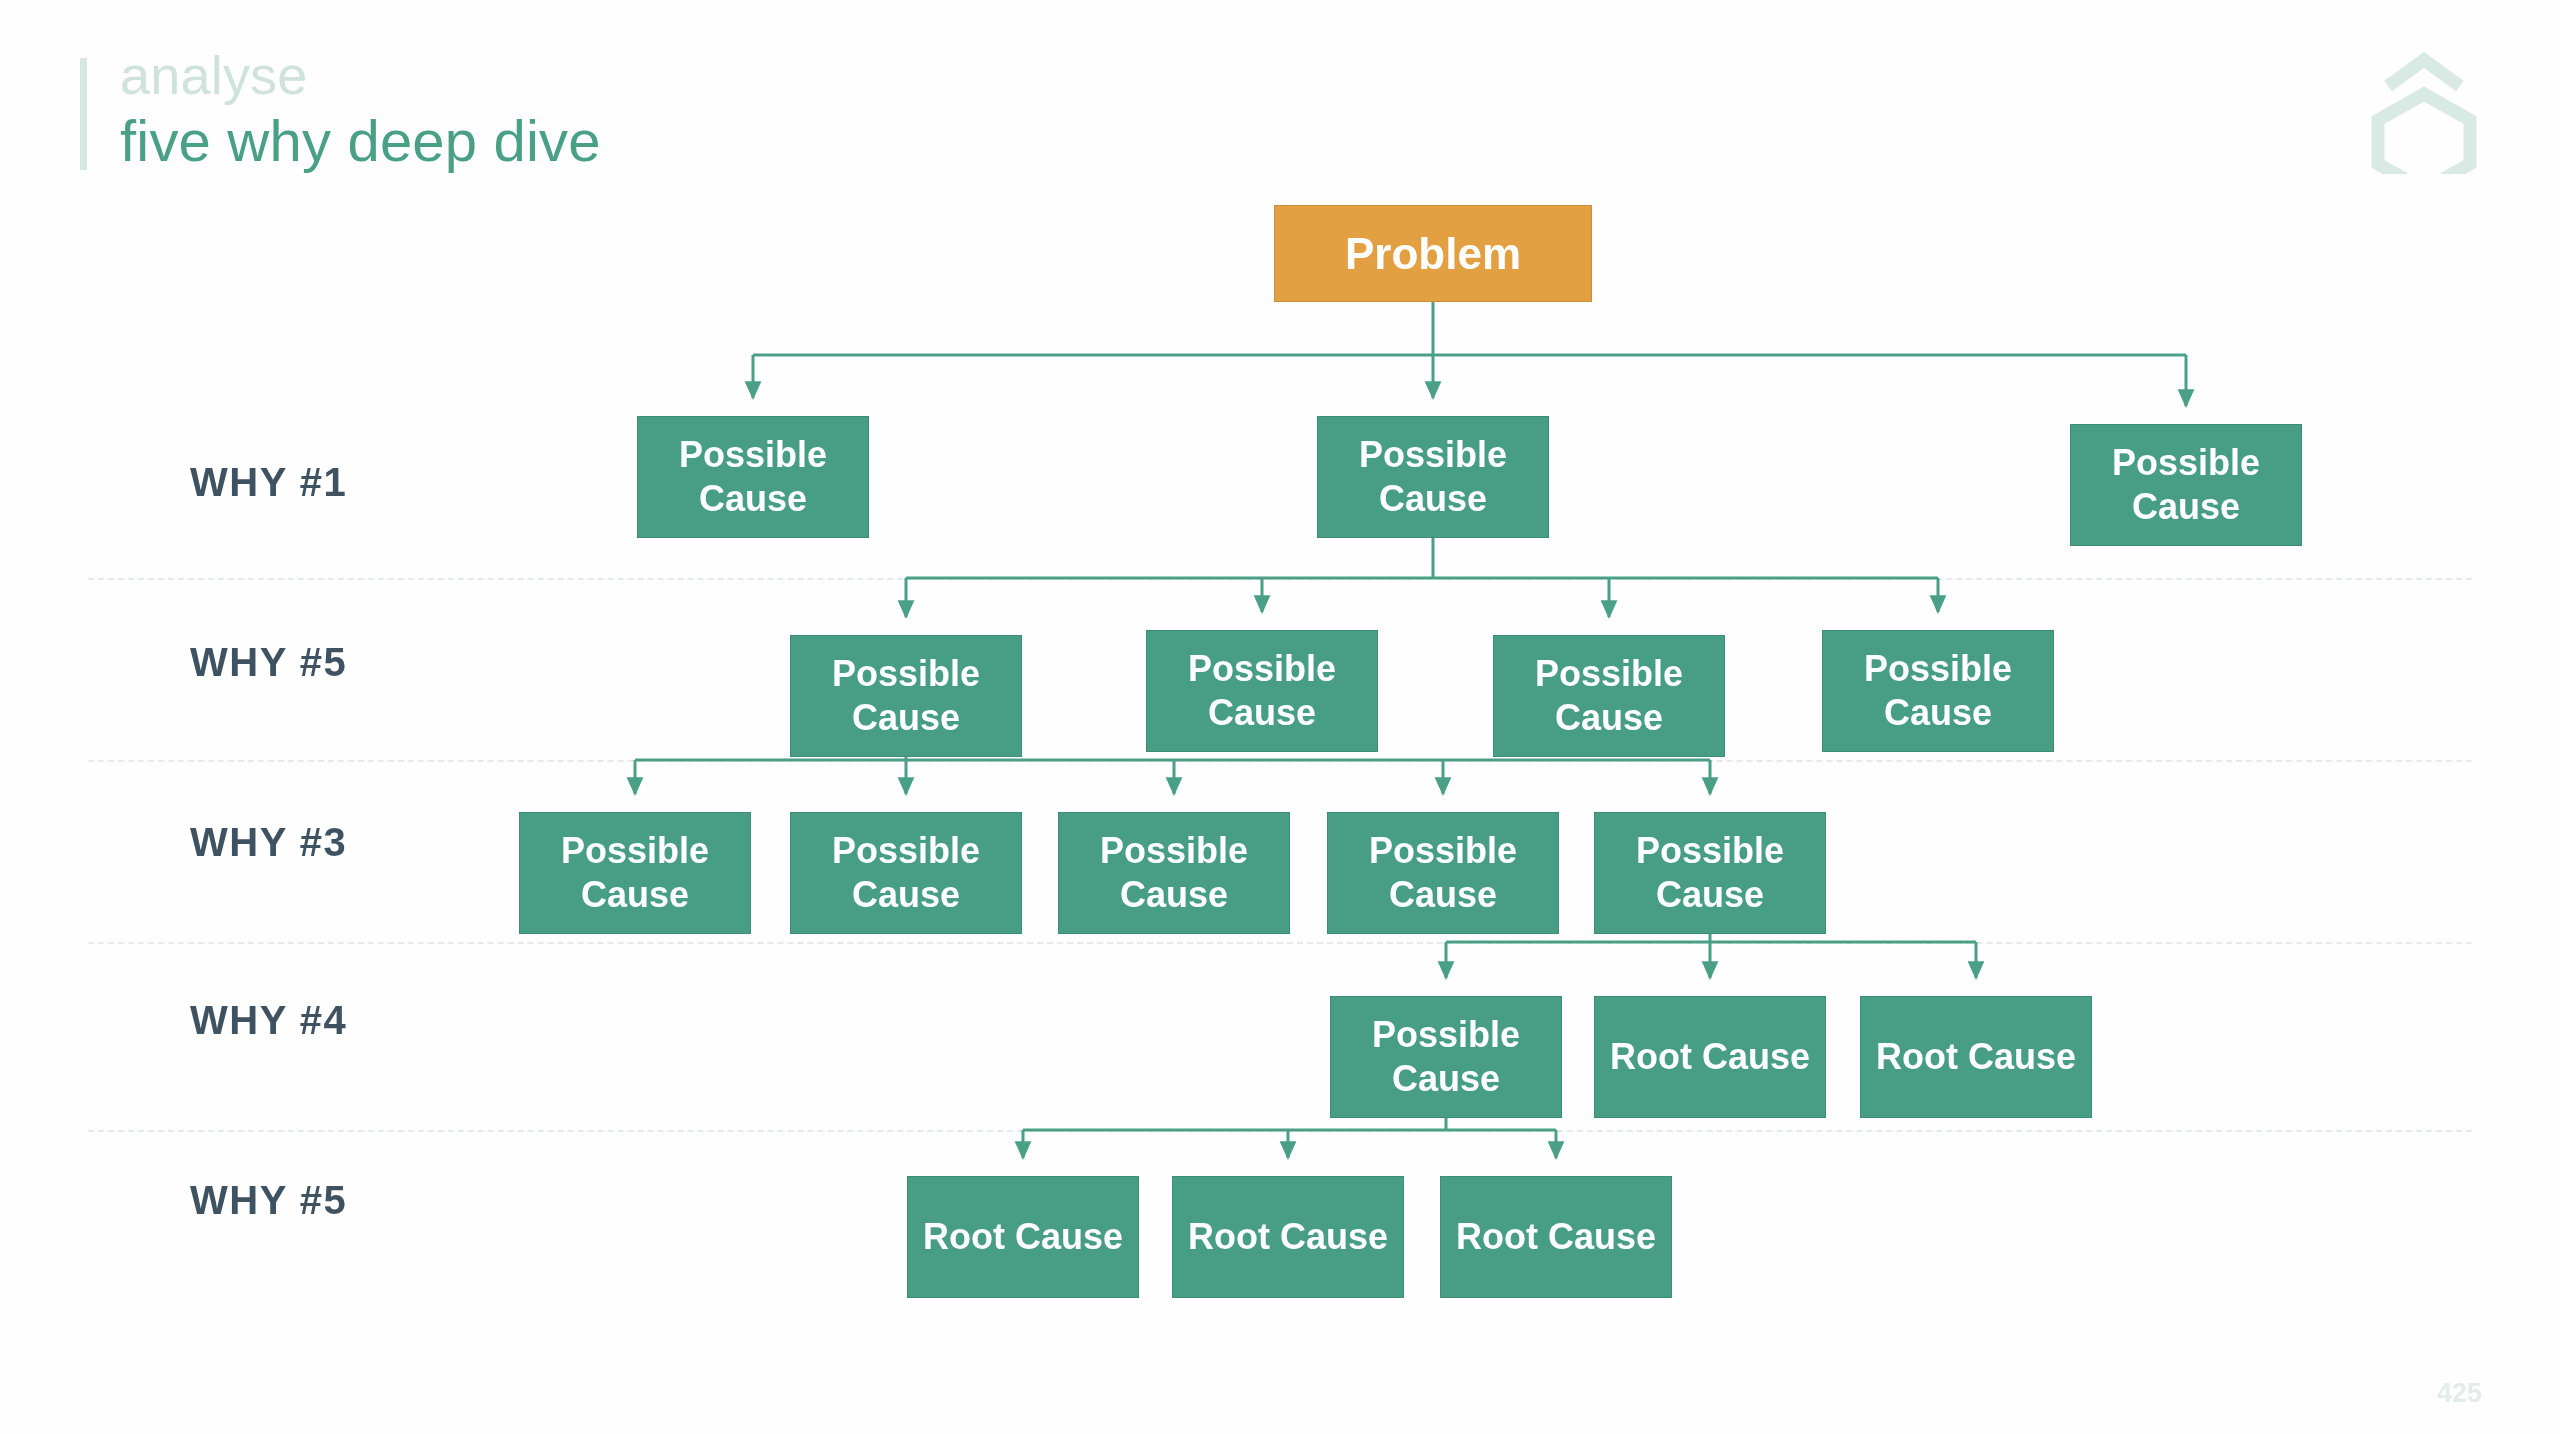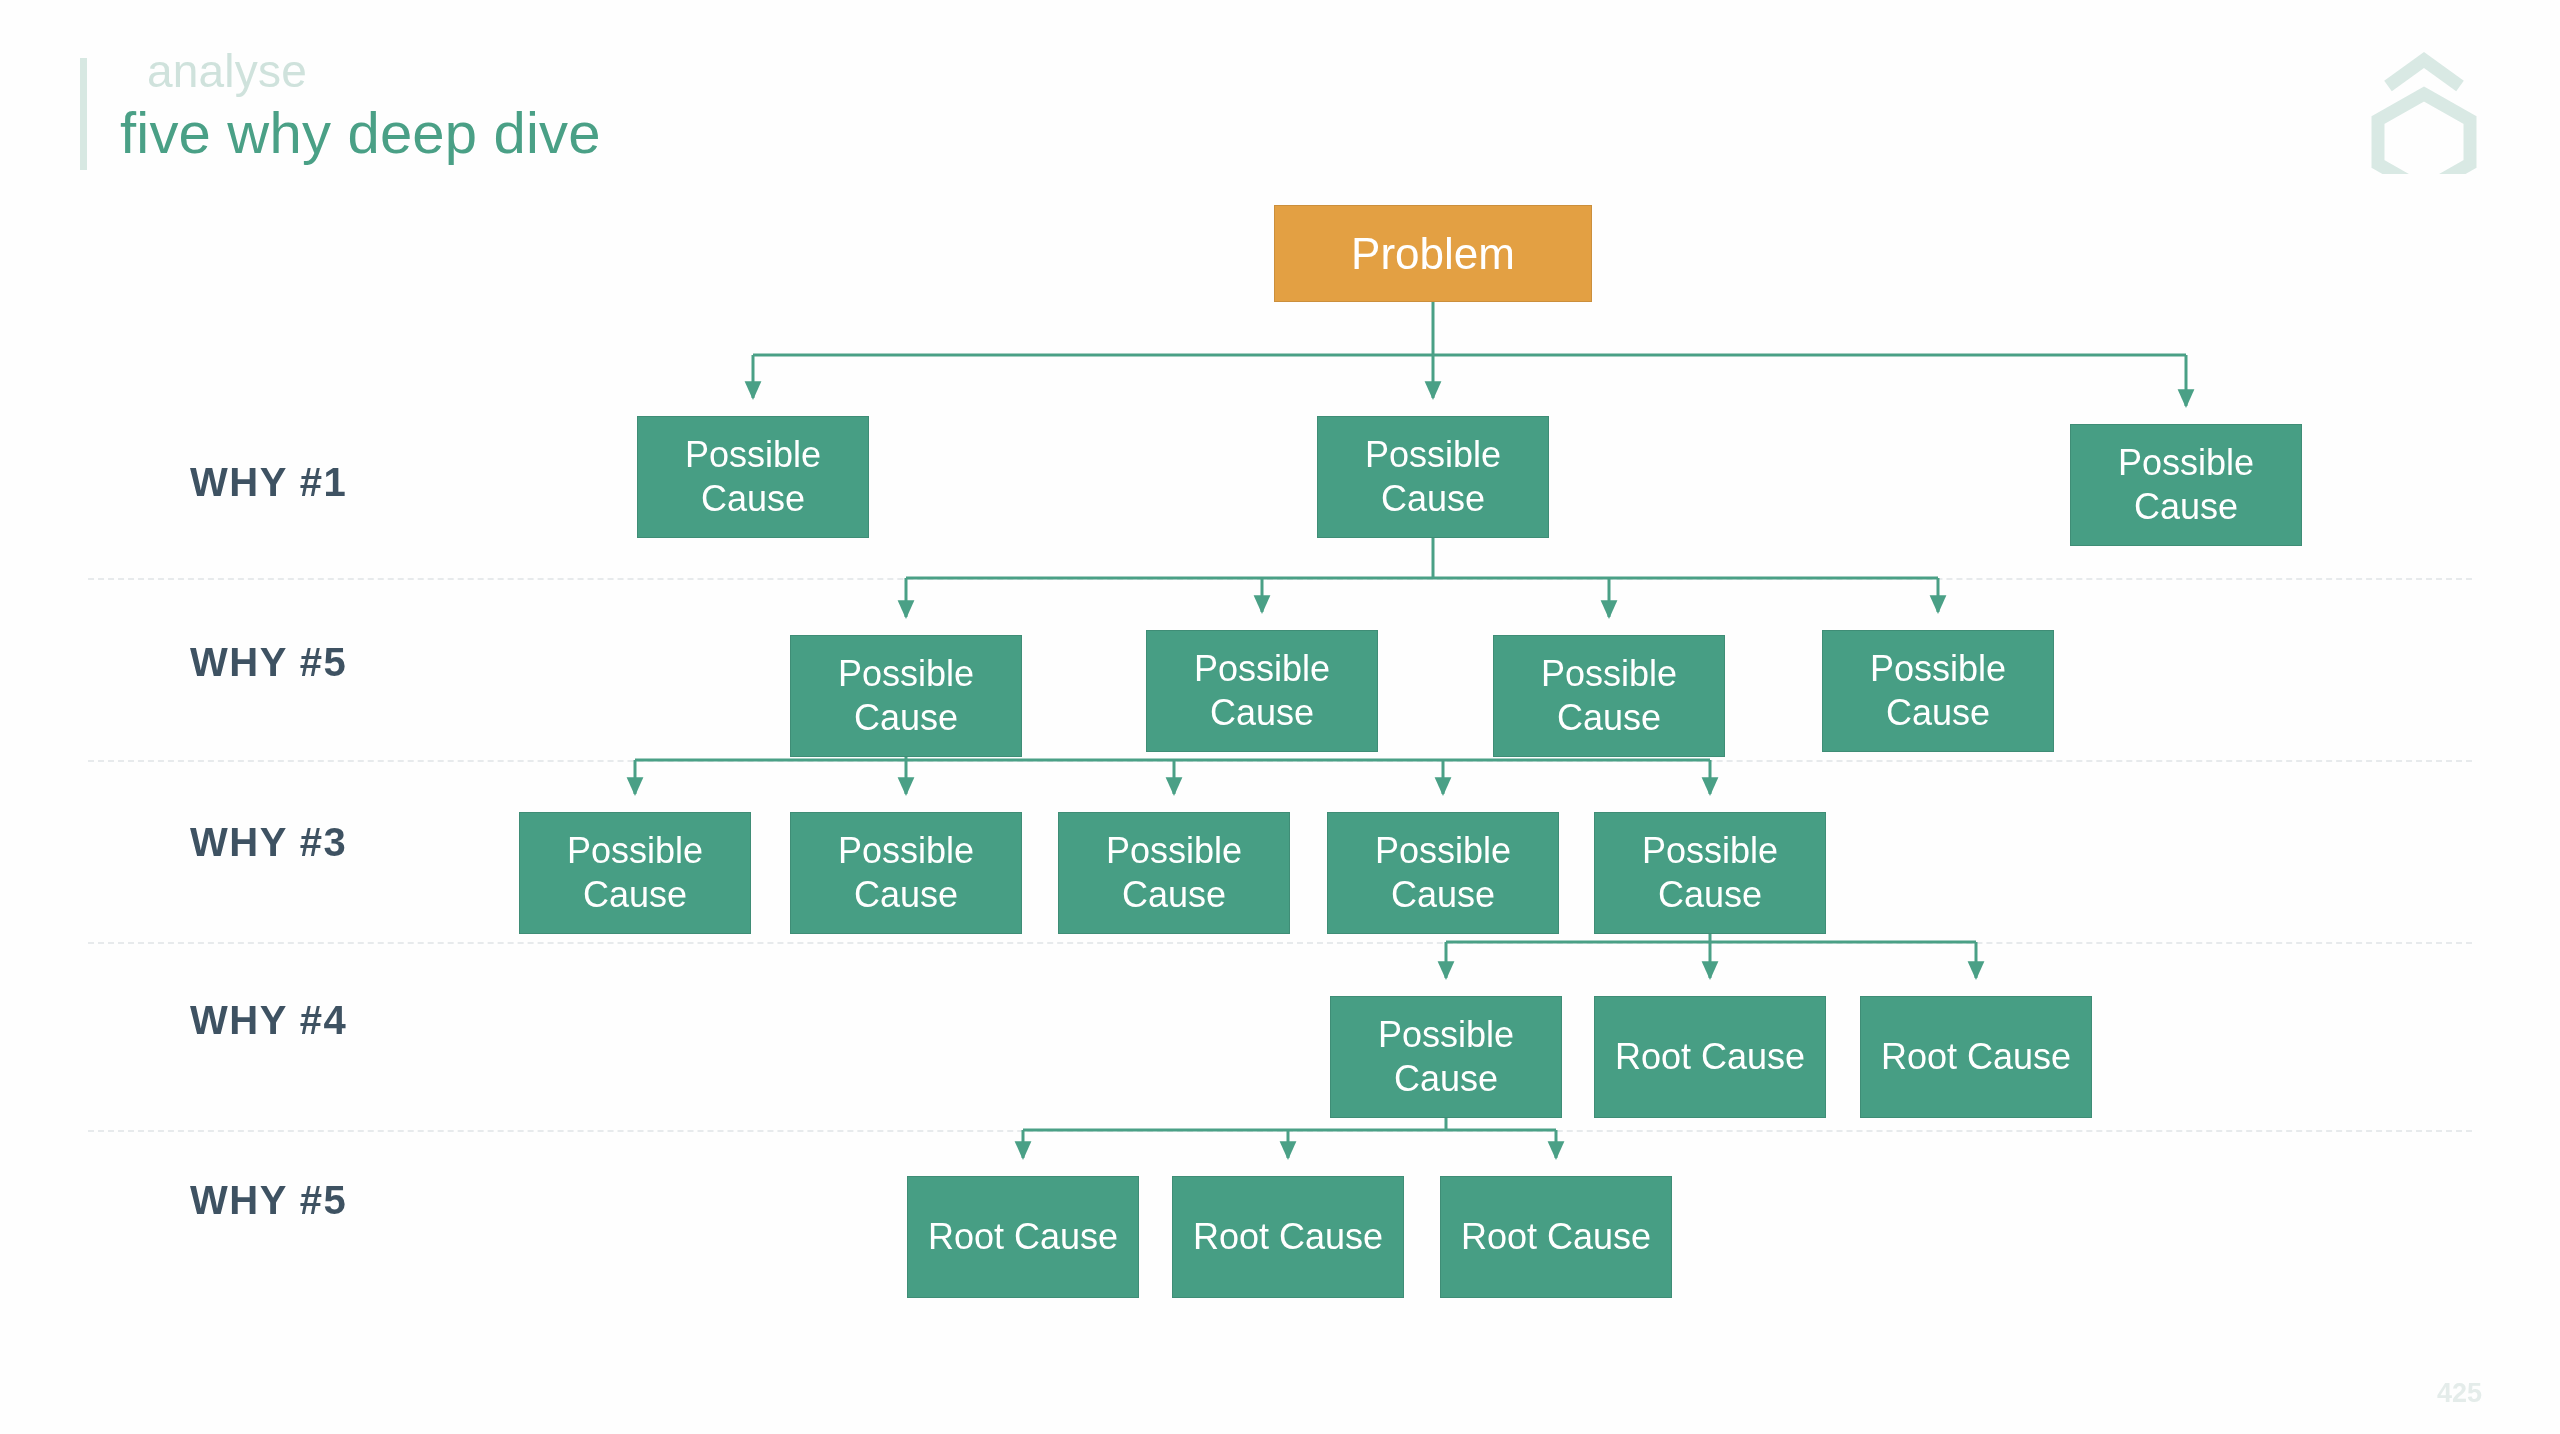--- a/index.html
+++ b/index.html
@@ -28,27 +28,26 @@
     height: 112px;
     background: #d7e8e2;
   }
   #title-block {
     position: absolute;
     left: 120px;
     top: 48px;
     line-height: 1.0;
   }
   #eyebrow {
-    font-size: 46px;
+    font-size: 54px;
     font-weight: 300;
     color: #cfe2dc;
     letter-spacing: 0.2px;
     display: block;
     padding-bottom: 10px;
-    margin-left: 27px;
   }
   #maintitle {
     font-size: 58px;
     font-weight: 300;
     color: #4aa086;
     letter-spacing: 0.2px;
     display: block;
   }
 
   
@@ -82,21 +81,21 @@
 
   
   .node {
     position: absolute;
     box-sizing: border-box;
     display: flex;
     align-items: center;
     justify-content: center;
     text-align: center;
     color: #ffffff;
-    font-weight: 400;
+    font-weight: 700;
     line-height: 1.22;
     border: 1px solid rgba(0,0,0,0.10);
   }
   .node.green {
     background: #479e84;
     margin-top: 12px;
   }
   .node.orange {
     background: #e3a043;
   }

